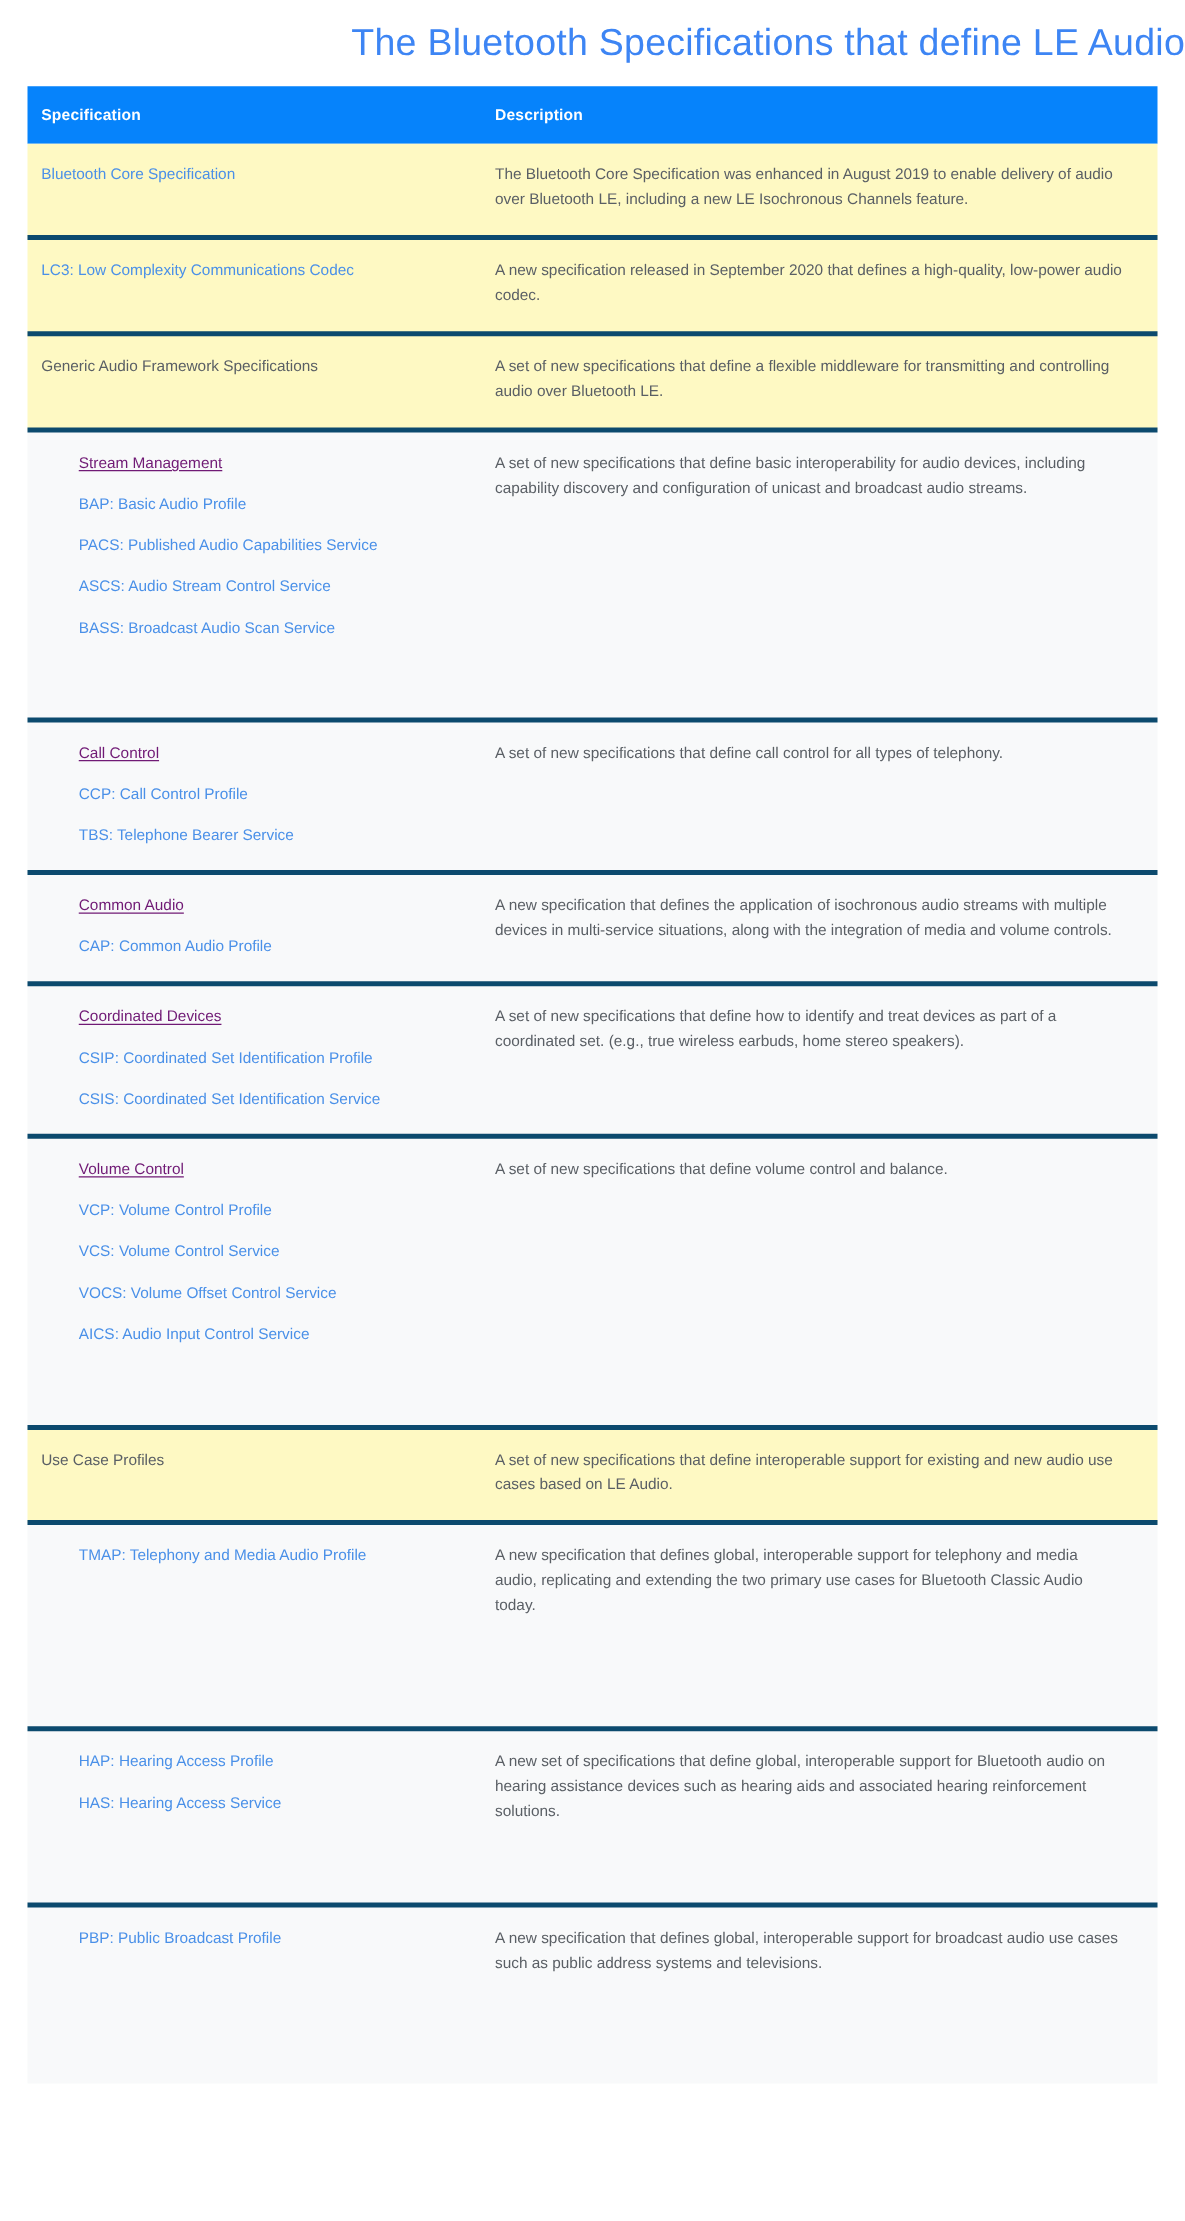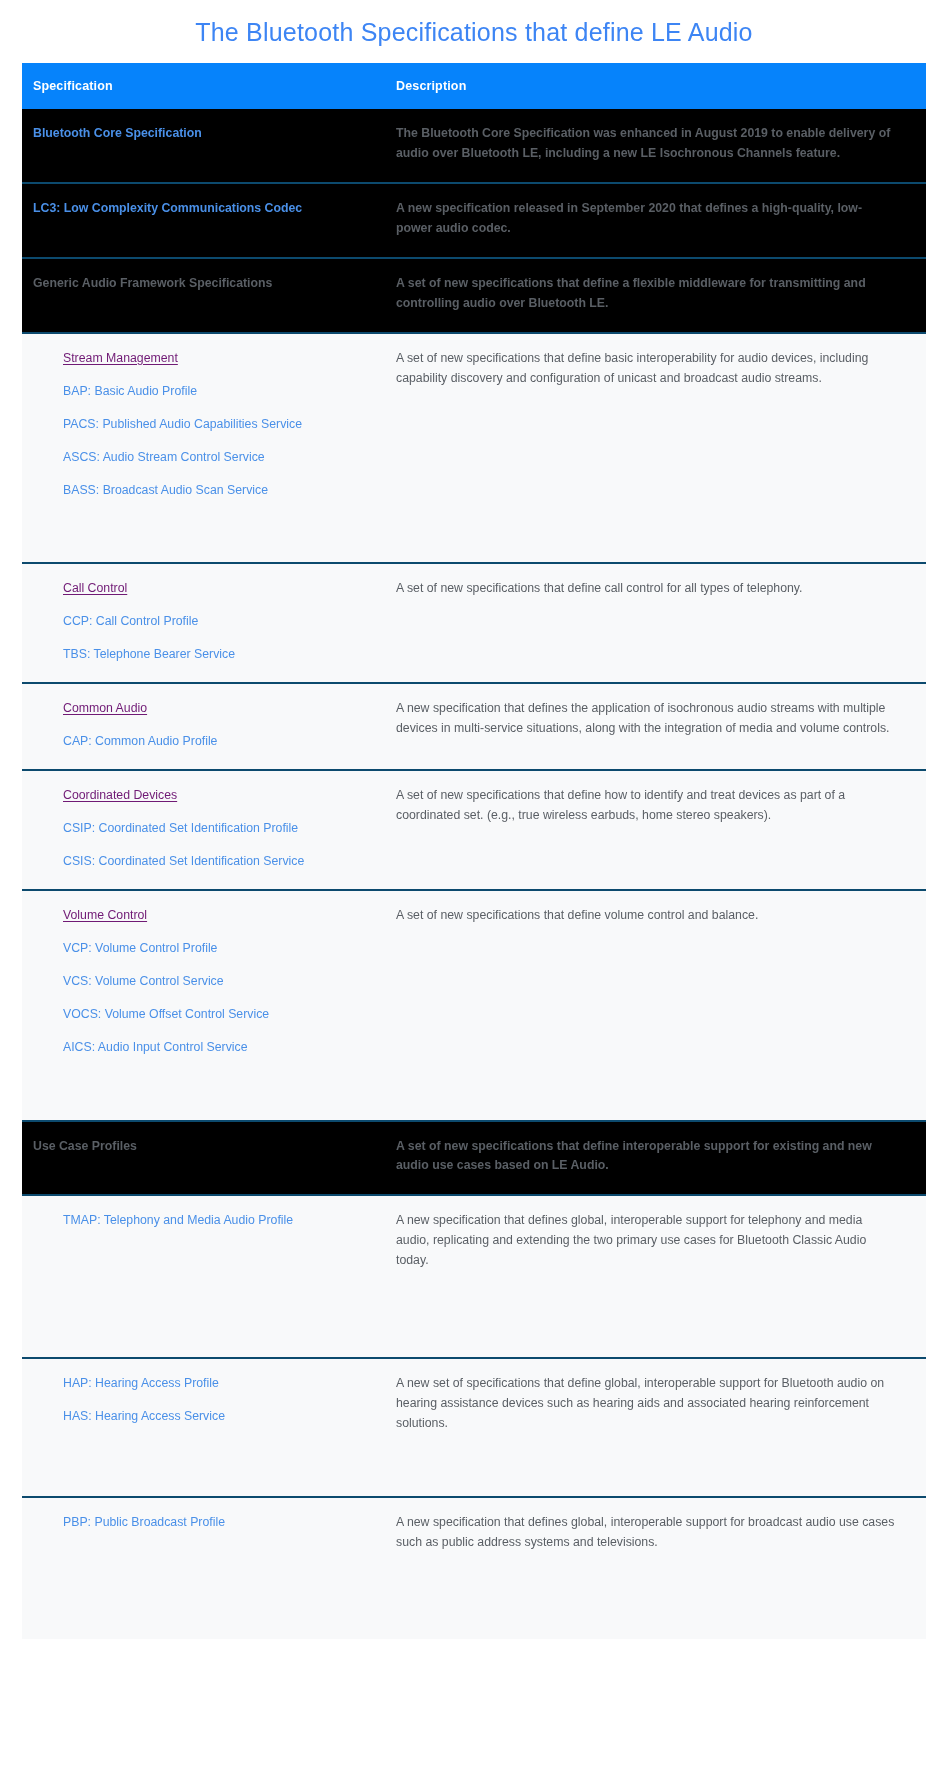--- a/index.html
+++ b/index.html
@@ -11,23 +11,23 @@
     width: 948px;
     font-family: "Liberation Sans", sans-serif;
     -webkit-font-smoothing: antialiased;
   }
   .page {
     width: 948px;
     box-sizing: border-box;
     background: #ffffff;
   }
   .page-title {
-    text-align: center;
+    text-align: right;
     color: #3d85f4;
-    font-size: 25px;
+    font-size: 30px;
     font-weight: 400;
     letter-spacing: 0.2px;
     padding: 17px 0 16px 0;
     margin: 0;
     line-height: 1.2;
   }
   .spec-table {
     width: 904px;
     margin: 0 22px 0 22px;
     border-collapse: collapse;
@@ -49,26 +49,26 @@
   }
   thead th.th-spec { padding-left: 11px; }
   thead th.th-desc { padding-left: 16px; }
 
   tbody td {
     vertical-align: top;
     font-size: 12.3px;
     line-height: 1.62;
     color: #555a60;
     padding: 15px 12px 18px 12px;
-    border-top: 2px solid #0c4a6e;
+    border-top: 4px solid #0c4a6e;
   }
   tbody td.cell-spec { padding-left: 11px; }
   tbody td.cell-desc { padding-left: 16px; padding-right: 28px; }
 
-  tr.row-shaded td { background: #000000; font-weight: bold; }
+  tr.row-shaded td { background: #fef9c3; }
   tr.row-plain td { background: #f8f9fa; }
   tr.first-row td { border-top: none; }
 
   .link {
     color: #4a90e8;
     text-decoration: none;
     display: block;
     line-height: 1.55;
   }
   .link + .link { margin-top: 14px; }

